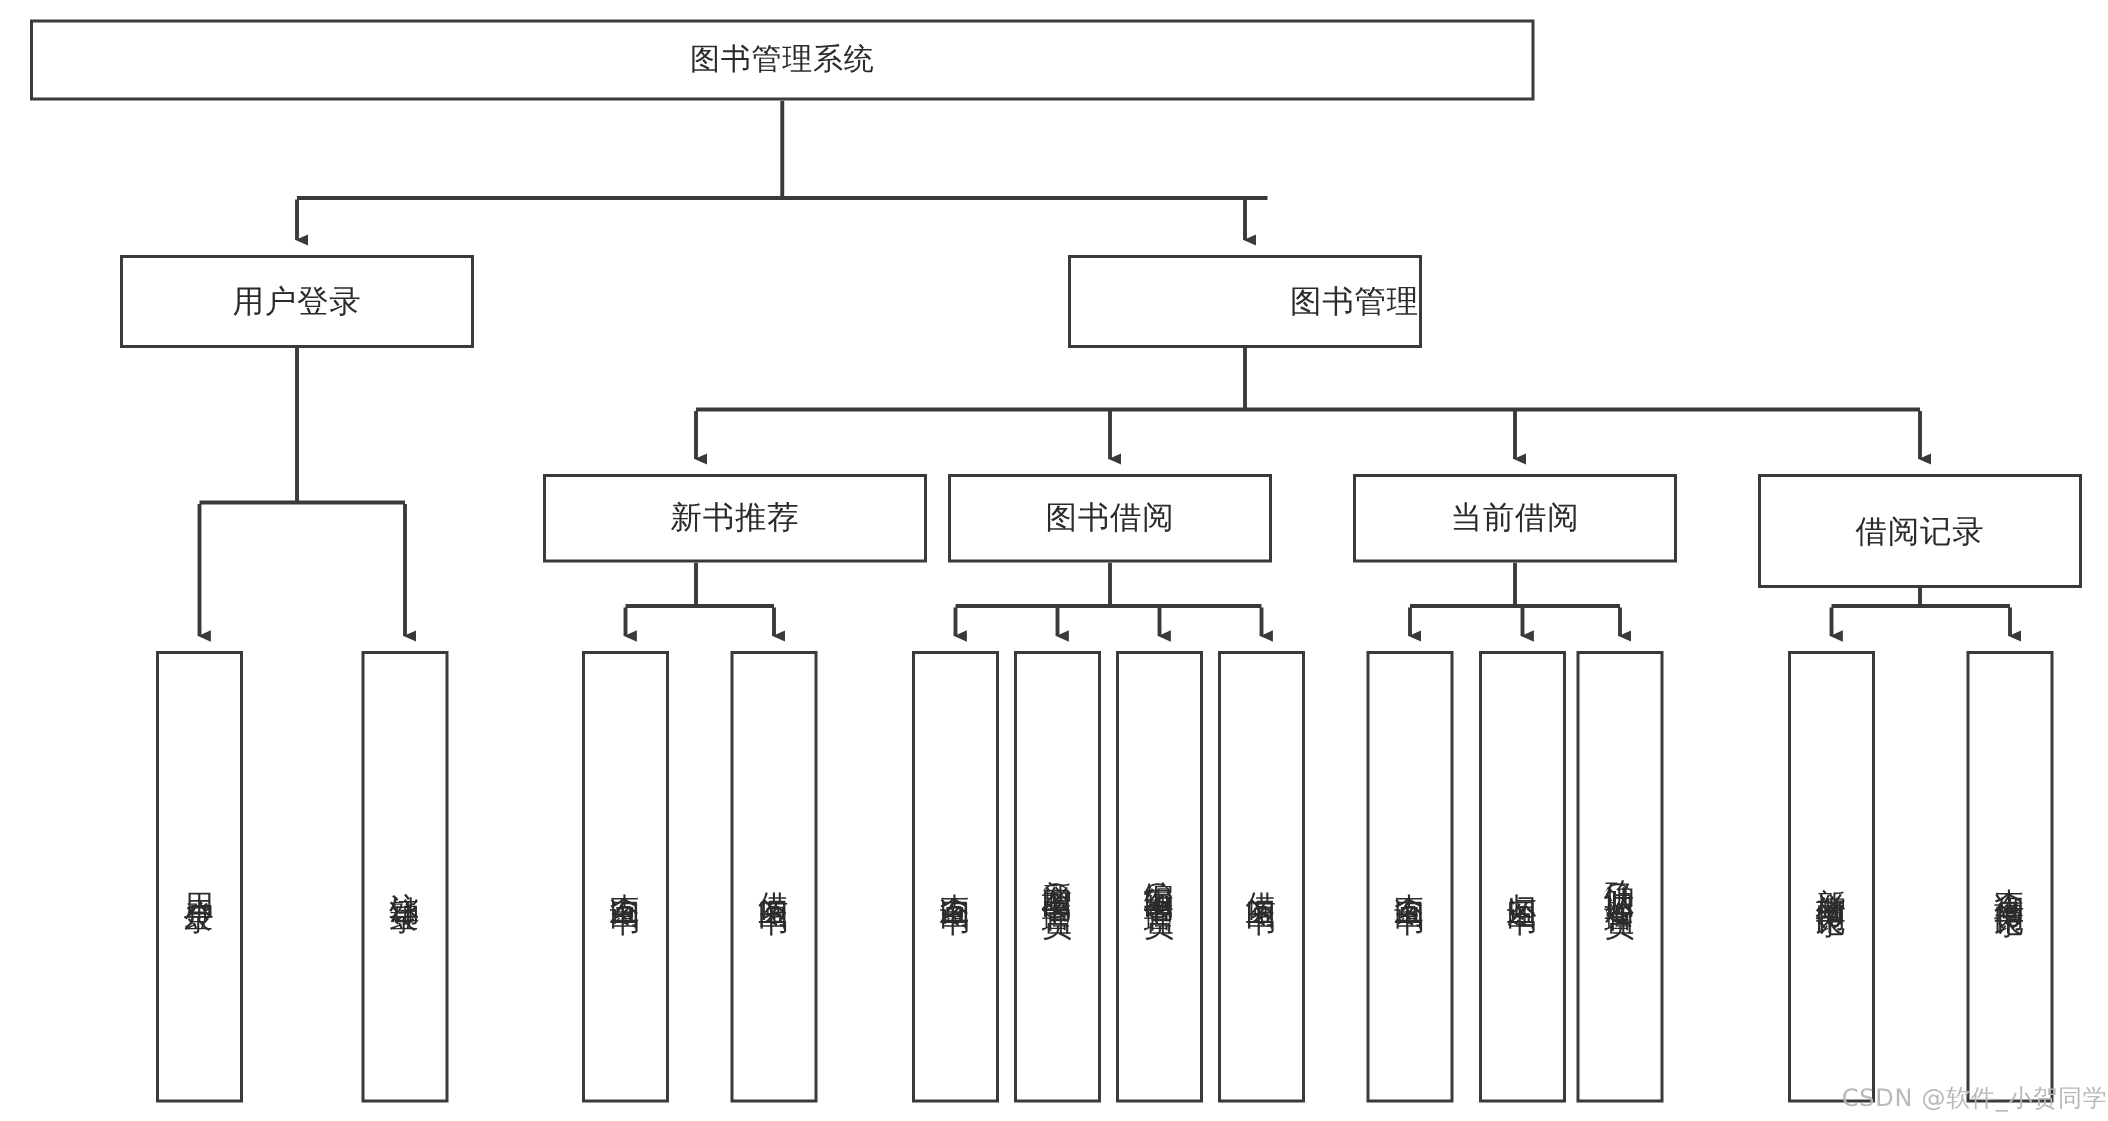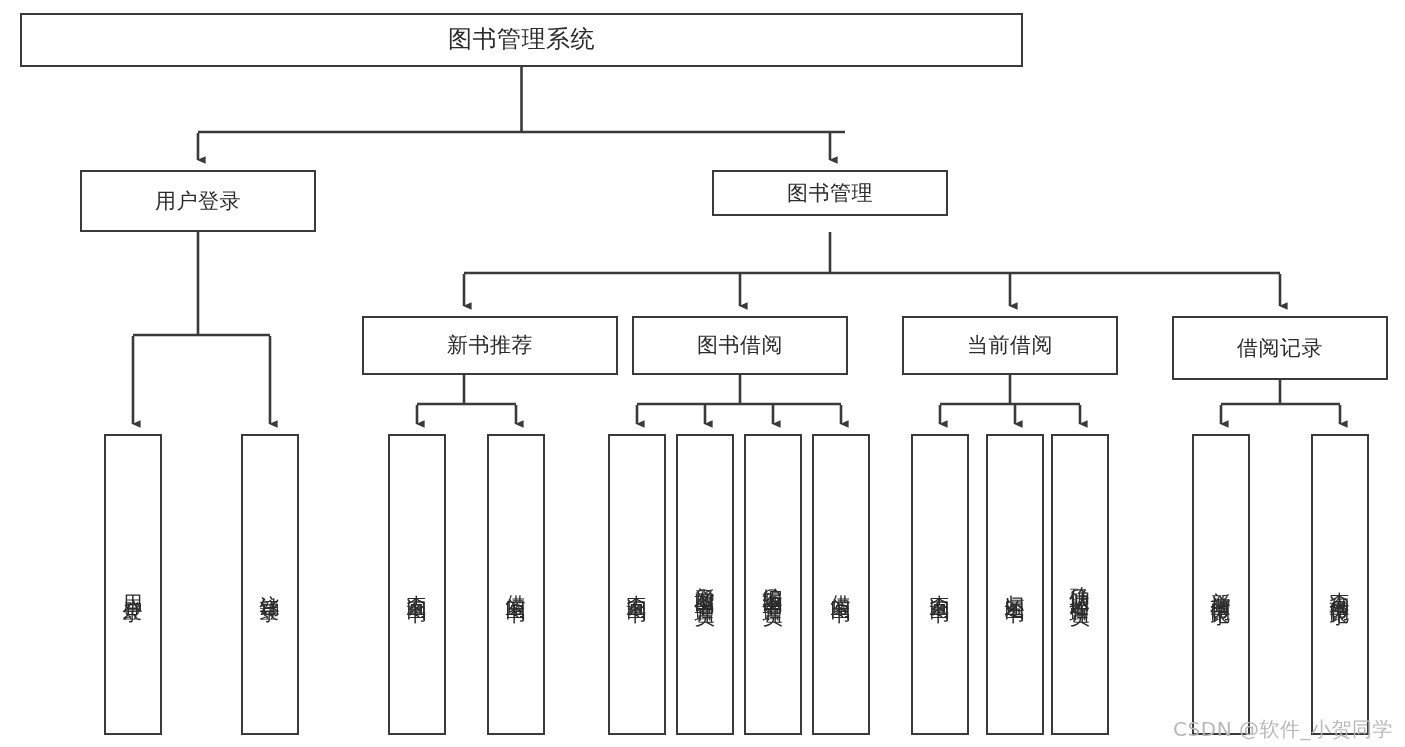--- a/index.html
+++ b/index.html
@@ -43,42 +43,42 @@
     line-height: 1.08;
     letter-spacing: 0.5px;
     white-space: nowrap;
   }
   
   .node.horiz .node-label {
     writing-mode: horizontal-tb;
     font-size: 21px;
   }
   .node.root .node-label {
-    font-size: 24px;
+    font-size: 20px;
   }
   
   .node.vert {
     align-items: center;
     justify-content: center;
     padding: 6px 0;
   }
   .node.vert .node-label {
     writing-mode: vertical-rl;
     text-orientation: upright;
     font-size: 20px;
     line-height: 1.0;
     letter-spacing: 3px;
     white-space: nowrap;
   }
   
   #watermark {
     position: absolute;
-    right: 12px;
+    right: 0;
     bottom: 4px;
-    font-size: 20px;
+    font-size: 16px;
     color: #b9b9b9;
     letter-spacing: 0.5px;
     user-select: none;
     white-space: nowrap;
     margin-left: 43px;
   }
 </style>
 </head>
 <body>
 
@@ -148,34 +148,34 @@
     </g>
   </svg>
 
   <div class="node horiz root" style="left:20px; top:13px; width:1003px; height:54px;">
     <span class="node-label">图书管理系统</span>
   </div>
 
   <div class="node horiz" style="left:80px; top:170px; width:236px; height:62px;">
     <span class="node-label">用户登录</span>
   </div>
-  <div class="node horiz" style="left:712px; top:170px; width:236px; height:46px;">
+  <div class="node horiz" style="left:712px; top:170px; width:236px; height:62px;justify-content:flex-end;">
     <span class="node-label">图书管理</span>
   </div>
 
   <div class="node horiz" style="left:362px; top:316px; width:256px; height:59px;">
     <span class="node-label">新书推荐</span>
   </div>
   <div class="node horiz" style="left:632px; top:316px; width:216px; height:59px;justify-content:center;">
     <span class="node-label">图书借阅</span>
   </div>
   <div class="node horiz" style="left:902px; top:316px; width:216px; height:59px;font-family:Liberation Serif, serif;">
     <span class="node-label">当前借阅</span>
   </div>
-  <div class="node horiz" style="left:1172px; top:316px; width:216px; height:64px;">
+  <div class="node horiz" style="left:1172px; top:316px; width:216px; height:76px;">
     <span class="node-label">借阅记录</span>
   </div>
 
   <div class="node vert" style="left:104px; top:434px; width:58px; height:301px;">
     <span class="node-label">用户登录</span>
   </div>
   <div class="node vert" style="left:241px; top:434px; width:58px; height:301px;">
     <span class="node-label">注销登录</span>
   </div>
   <div class="node vert" style="left:388px; top:434px; width:58px; height:301px;">

